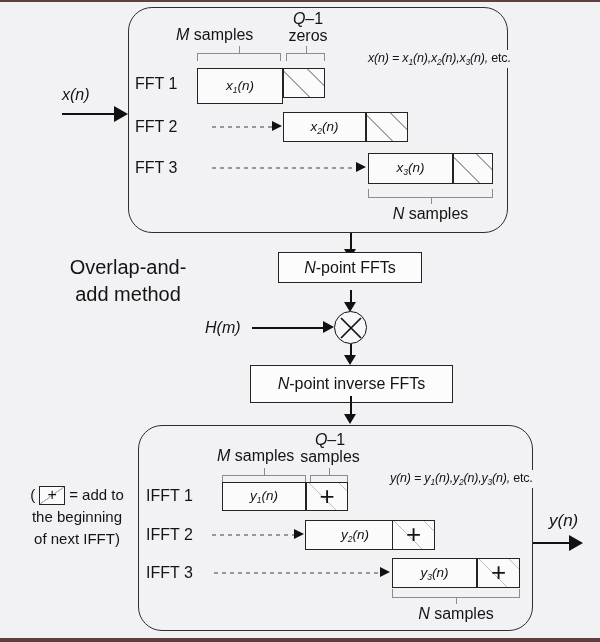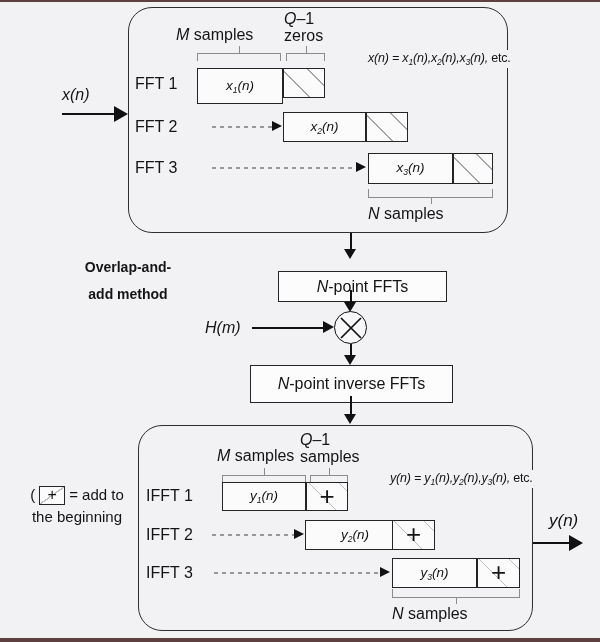--- a/index.html
+++ b/index.html
@@ -24,27 +24,27 @@
         display:flex;align-items:center;justify-content:center;}
   .math{font-style:italic;font-size:13.5px;white-space:nowrap;}
   sub{font-size:8.5px;vertical-align:-2.5px;}
   .hatch{background-image:repeating-linear-gradient(45deg,transparent 0 17px,#a5a5aa 17px 18.4px);}
   .hatch-lite{background-image:repeating-linear-gradient(45deg,transparent 0 20px,#bdbdc2 20px 21.2px);}
   .plus{font-size:26px;font-weight:400;line-height:1;margin-top:-2px;}
 
   
   .rlabel{position:absolute;font-size:16px;line-height:1;}
   .blabel{position:absolute;font-size:16px;line-height:17px;white-space:nowrap;}
-  .center{}
+  .center{text-align:center;}
   .eq{position:absolute;font-style:italic;font-size:12.5px;letter-spacing:-0.2px;
       white-space:nowrap;background:#f2f2f5;padding:1px 3px 1px 0;z-index:3;line-height:1.2;}
   .eq .rm{font-style:normal;}
   .iolabel{position:absolute;font-style:italic;font-size:16px;white-space:nowrap;}
   .title{position:absolute;left:30px;top:254px;width:196px;text-align:center;
-         font-size:14px;font-weight:bold;line-height:27px;}
+         font-size:20px;font-weight:normal;line-height:27px;}
 
   
   .hline{position:absolute;height:2px;background:#111;}
   .vline{position:absolute;width:1.6px;background:#111;}
   .dash{position:absolute;height:1.6px;background:repeating-linear-gradient(90deg,#98989c 0 4px,transparent 4px 8px);}
   .ah-down{position:absolute;width:0;height:0;border-left:6.5px solid transparent;border-right:6.5px solid transparent;border-top:10px solid #111;}
   .ah-right{position:absolute;width:0;height:0;border-top:6.5px solid transparent;border-bottom:6.5px solid transparent;border-left:11px solid #111;}
   .ah-right.big{border-top-width:8px;border-bottom-width:8px;border-left-width:14px;}
   .ah-right.sm{border-top-width:5.5px;border-bottom-width:5.5px;border-left-width:10px;}
 
@@ -140,21 +140,21 @@
   <div class="blabel center" style="left:368px;top:205px;width:125px"><i>N</i><span> samples</span></div>
 
   <div class="title">
     <div>Overlap-and-</div>
     <div>add method</div>
   </div>
 
   <div class="vline" style="left:350px;top:233px;height:17px"></div>
   <div class="ah-down" style="left:344px;top:249px"></div>
 
-  <div class="pbox" style="left:278px;top:271px;width:169px;height:31px">
+  <div class="pbox" style="left:278px;top:252px;width:144px;height:31px">
     <span><i>N</i><span>-point FFTs</span></span>
   </div>
 
   <div class="vline" style="left:350px;top:290px;height:13px"></div>
   <div class="ah-down" style="left:344px;top:302px"></div>
 
   <div class="iolabel" style="left:205px;top:319px"><span>H(m)</span></div>
   <div class="hline" style="left:252px;top:327px;width:72px"></div>
   <div class="ah-right" style="left:323px;top:321px"></div>
 
@@ -237,20 +237,21 @@
 
   <div class="legend">
     <div class="lg1">
       <span>(</span>
       <span class="plusbox">
           <span>+</span>
         </span>
       <span> = add to</span>
     </div>
     <div>the beginning</div>
+    <div>of next IFFT)</div>
   </div>
 
   <div class="iolabel" style="left:549px;top:511px;font-size:17px">
     <span>y(n)</span>
   </div>
   <div class="hline" style="left:533px;top:542px;width:38px"></div>
   <div class="ah-right big" style="left:569px;top:535px"></div>
 
 </div>
 

